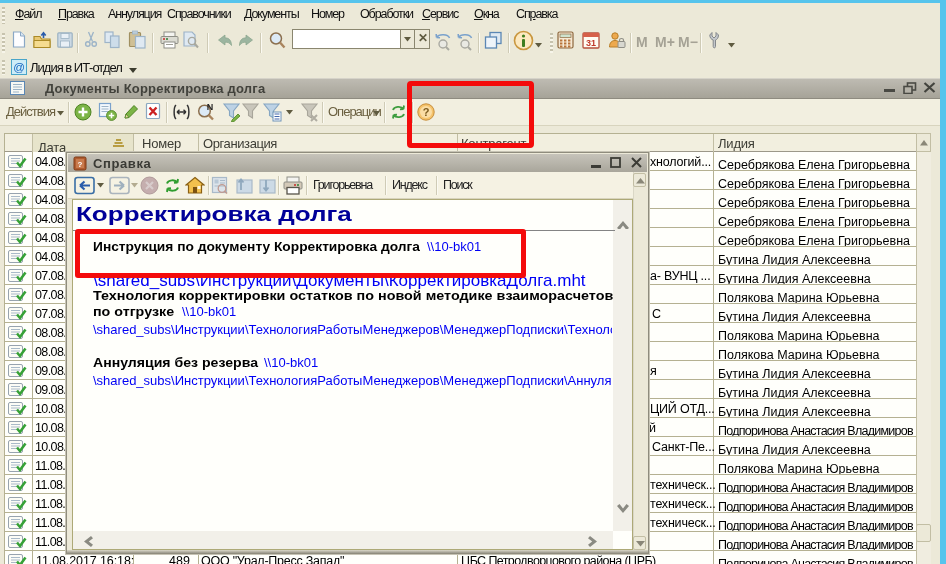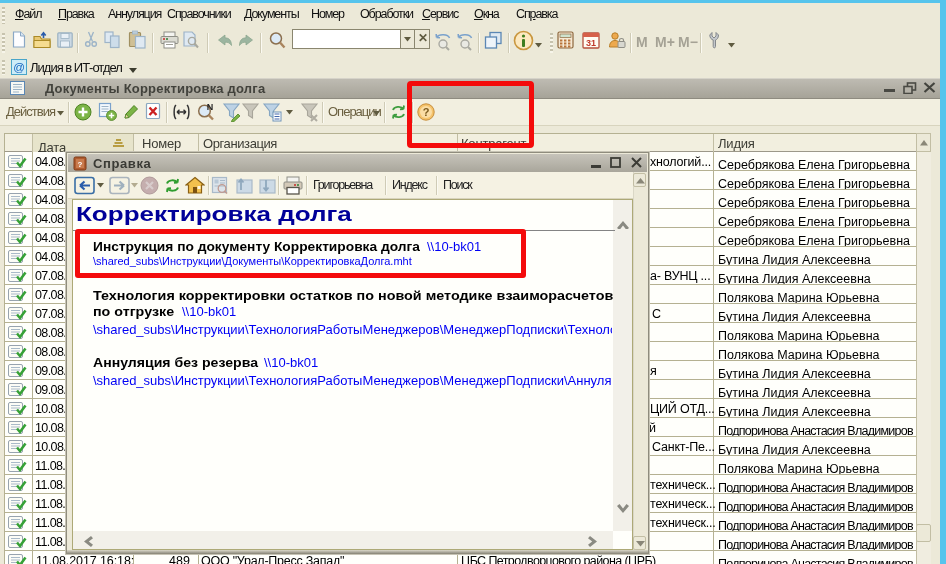--- a/index.html
+++ b/index.html
@@ -574,21 +574,21 @@
 <svg class="abs" style="left:84px;top:536px;z-index:43" width="9" height="11" viewBox="0 0 9 11">
       <path d="M7 0 L0 5.5 L7 11 L9 8.8 L4.8 5.5 L9 2.2 Z" fill="#8a8a82"></path>
     </svg>
 <svg class="abs" style="left:588px;top:536px;z-index:44" width="9" height="11" viewBox="0 0 9 11">
       <path d="M2 0 L9 5.5 L2 11 L0 8.8 L4.2 5.5 L0 2.2 Z" fill="#8a8a82"></path>
     </svg>
 <span class="abs" style="left:76px;top:203px;font-size:20px;color:#000099;white-space:nowrap;font-weight:bold;z-index:43;transform:scaleX(1.3);transform-origin:0 0">Корректировка долга</span>
 <div class="abs" style="left:73px;top:230px;width:542px;height:1px;background:#848484;z-index:43"></div>
 <span class="abs" style="left:93px;top:239px;font-size:13px;color:#000;white-space:nowrap;z-index:43;transform:scaleX(1.059);transform-origin:0 0"><b>Инструкция по документу Корректировка долга</b></span>
 <span class="abs" style="left:427px;top:239px;font-size:13px;color:#000;white-space:nowrap;z-index:43"><span class="lnk">\\10-bk01</span></span>
-<span class="abs" style="left:93px;top:255px;font-size:11px;color:#000;white-space:nowrap;z-index:43"><span class="lnk">\shared_subs\Инструкции\Документы\КорректировкаДолга.mht</span></span>
+<span class="abs" style="left:93px;top:271px;font-size:17px;color:#000;white-space:nowrap;z-index:43"><span class="lnk">\shared_subs\Инструкции\Документы\КорректировкаДолга.mht</span></span>
 <span class="abs" style="left:93px;top:288px;font-size:13px;color:#000;white-space:nowrap;z-index:43;transform:scaleX(1.104);transform-origin:0 0"><b>Технология корректировки остатков по новой методике взаиморасчетов</b></span>
 <span class="abs" style="left:93px;top:304px;font-size:13px;color:#000;white-space:nowrap;z-index:43;transform:scaleX(1.098);transform-origin:0 0"><b>по отгрузке</b></span>
 <span class="abs" style="left:182px;top:304px;font-size:13px;color:#000;white-space:nowrap;z-index:43"><span class="lnk">\\10-bk01</span></span>
 <div class="abs" style="left:93px;top:320px;width:519px;height:17px;overflow:hidden;z-index:43"><span style="font-size:13px" class="lnk">\shared_subs\Инструкции\ТехнологияРаботыМенеджеров\МенеджерПодписки\ТехнологияКорректировки</span></div>
 <span class="abs" style="left:93px;top:355px;font-size:13px;color:#000;white-space:nowrap;z-index:43;transform:scaleX(1.084);transform-origin:0 0"><b>Аннуляция без резерва</b></span>
 <span class="abs" style="left:264px;top:355px;font-size:13px;color:#000;white-space:nowrap;z-index:43"><span class="lnk">\\10-bk01</span></span>
 <div class="abs" style="left:93px;top:371px;width:519px;height:17px;overflow:hidden;z-index:43"><span style="font-size:13px" class="lnk">\shared_subs\Инструкции\ТехнологияРаботыМенеджеров\МенеджерПодписки\АннуляцияБезРезерва</span></div>
 <div class="abs" style="left:75px;top:229px;width:451px;height:49px;border:5px solid #f40b0b;border-radius:3px;z-index:50"></div>
 <div class="abs" style="left:67px;top:550px;width:581px;height:3px;background:linear-gradient(#dad7c8,#9a978a);z-index:45"></div>
 </div>

